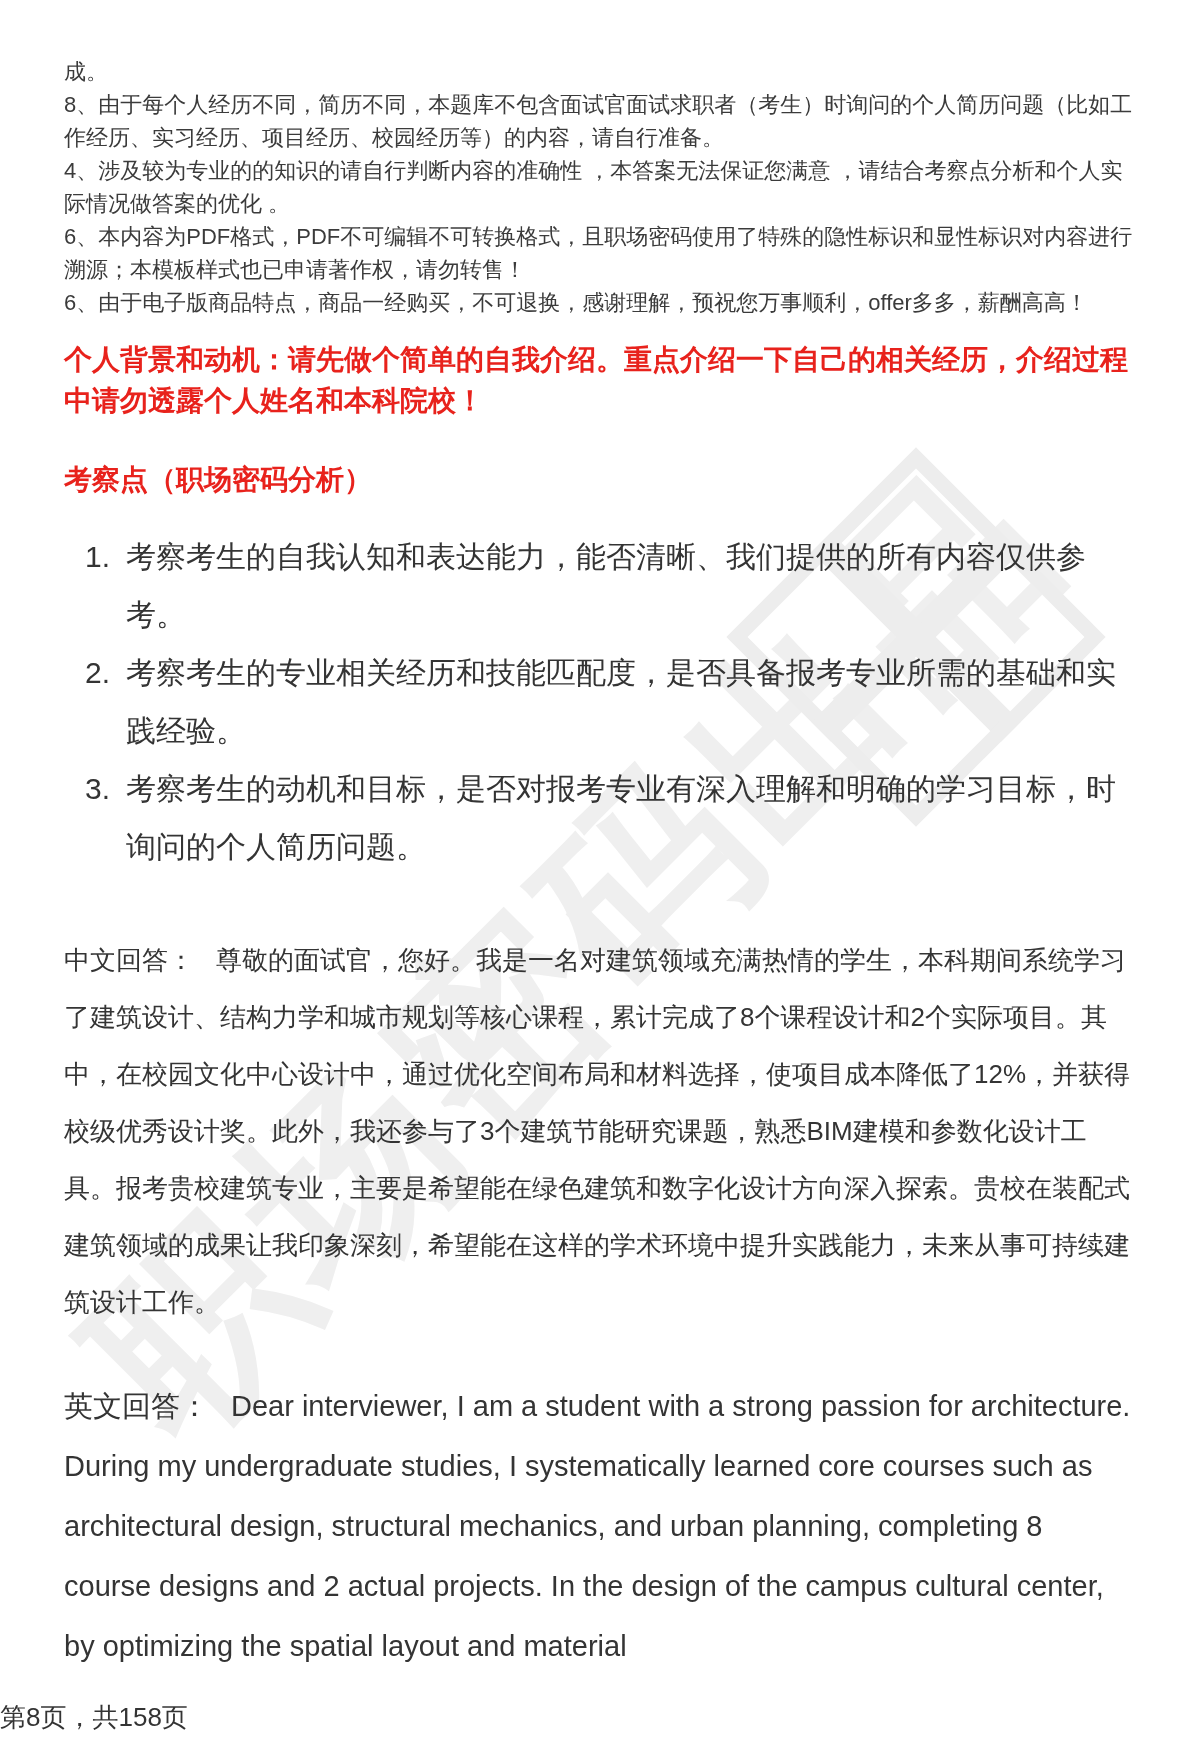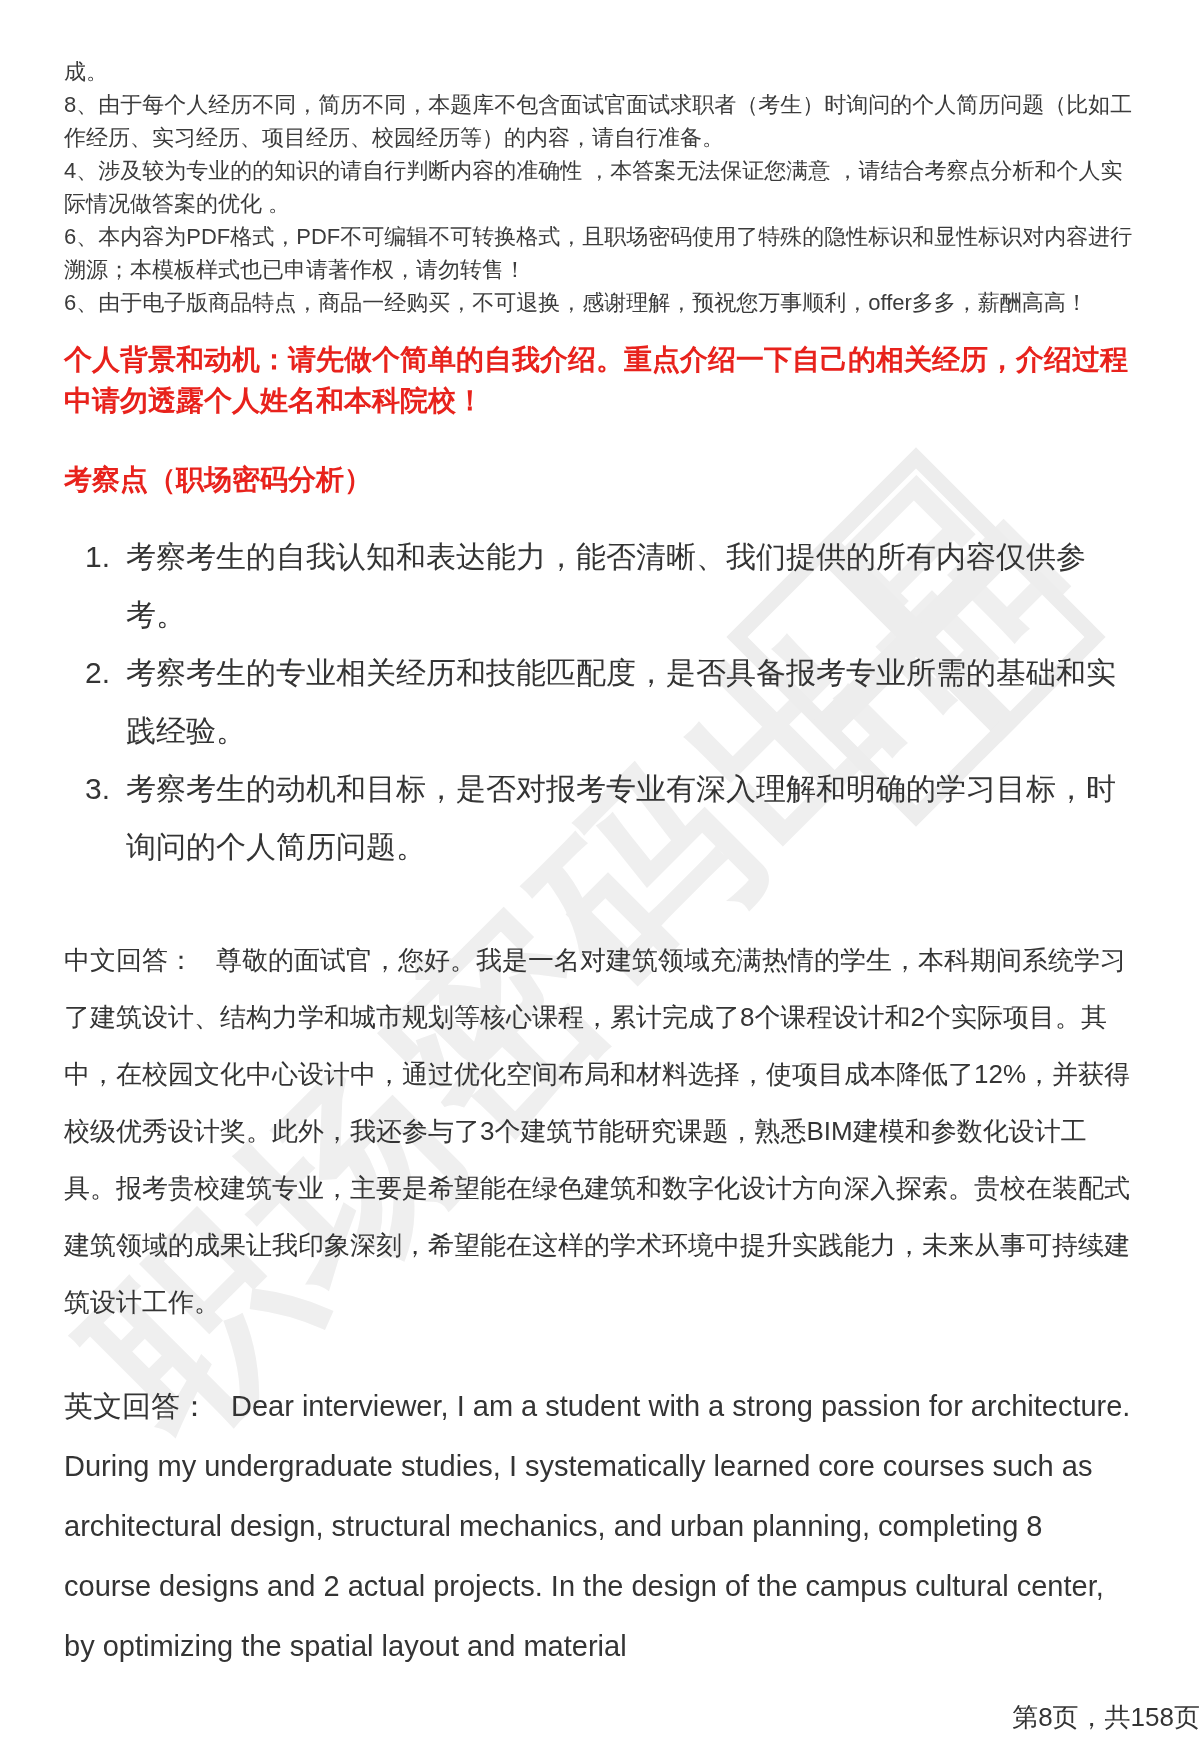--- a/index.html
+++ b/index.html
@@ -45,21 +45,21 @@
   }
   .points{margin:28px 0 0 0;}
   .point{position:relative;padding-left:62px;font-size:30px;line-height:58px;color:#343434;}
   .point .num{position:absolute;left:21px;top:0;}
   .answer{margin:0;font-size:26px;line-height:57px;color:#343434;}
   .answer.cn{margin-top:56px;}
   .answer.en{margin-top:45px;font-size:29px;line-height:60px;}
   .ans-label{margin-right:22px;}
   .page-footer{
     position:absolute;left:0;right:0;top:1700px;z-index:1;
-    text-align:right;font-size:26px;color:#343434;
+    text-align:left;font-size:26px;color:#343434;
   }
 </style>
 </head>
 <body>
 
 <div class="page">
 
   <div class="watermark">
     <div class="wm-text">职场密码出品</div>
     <div class="wm-diamond d1"></div>

